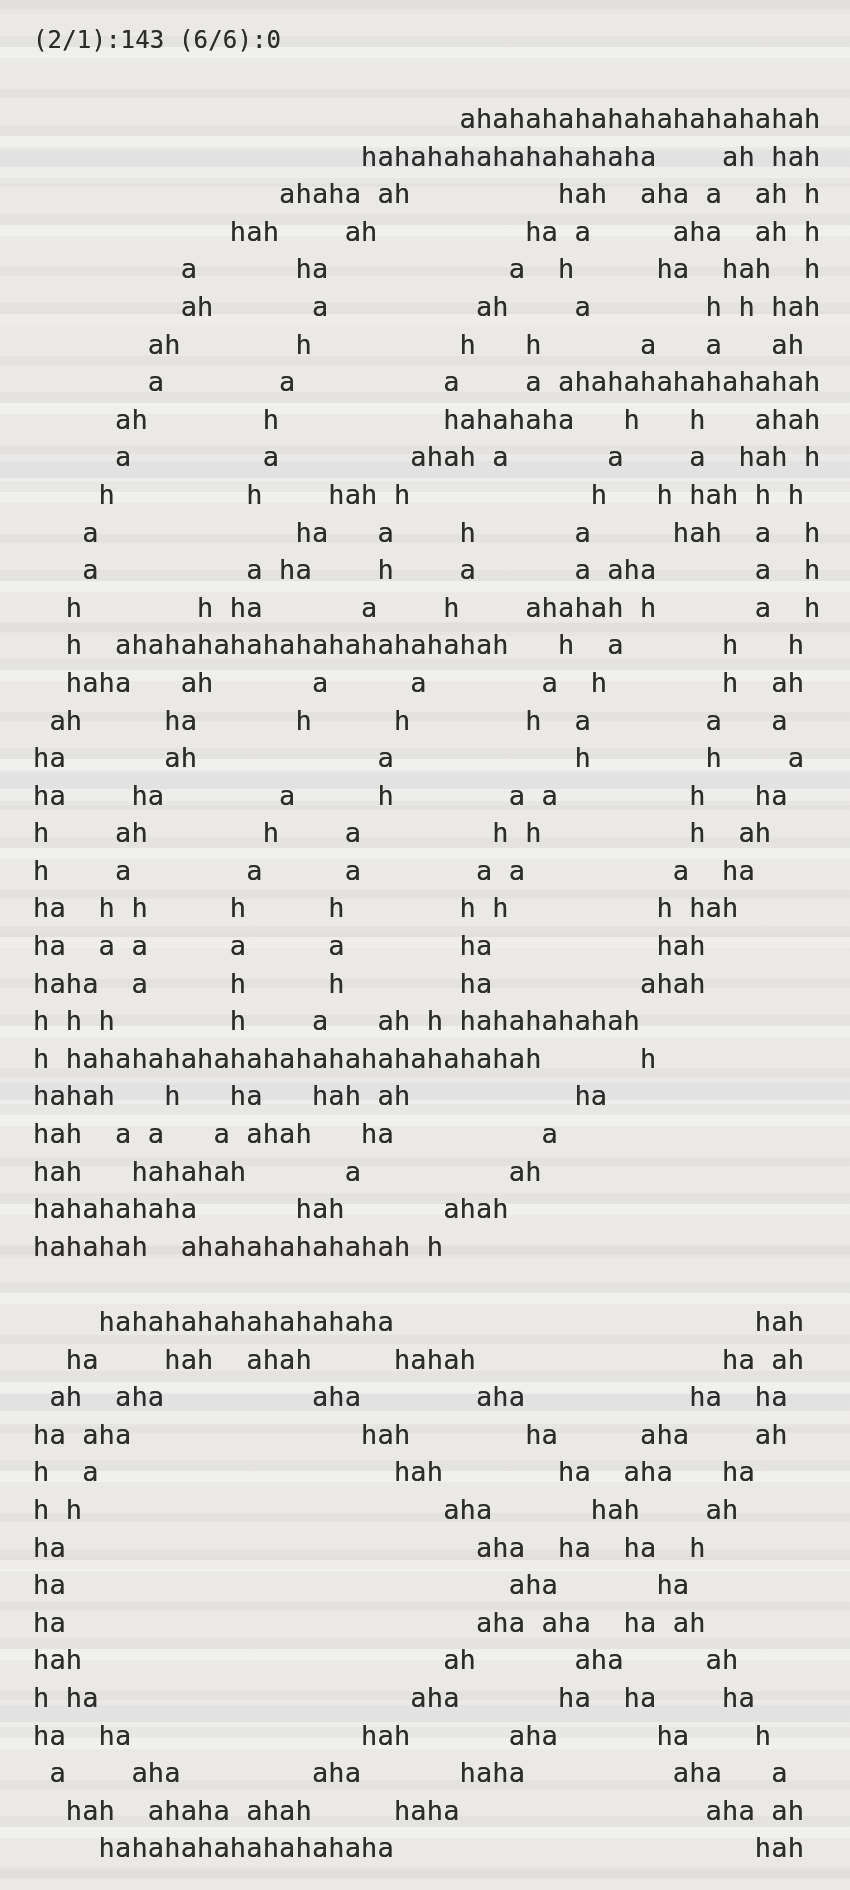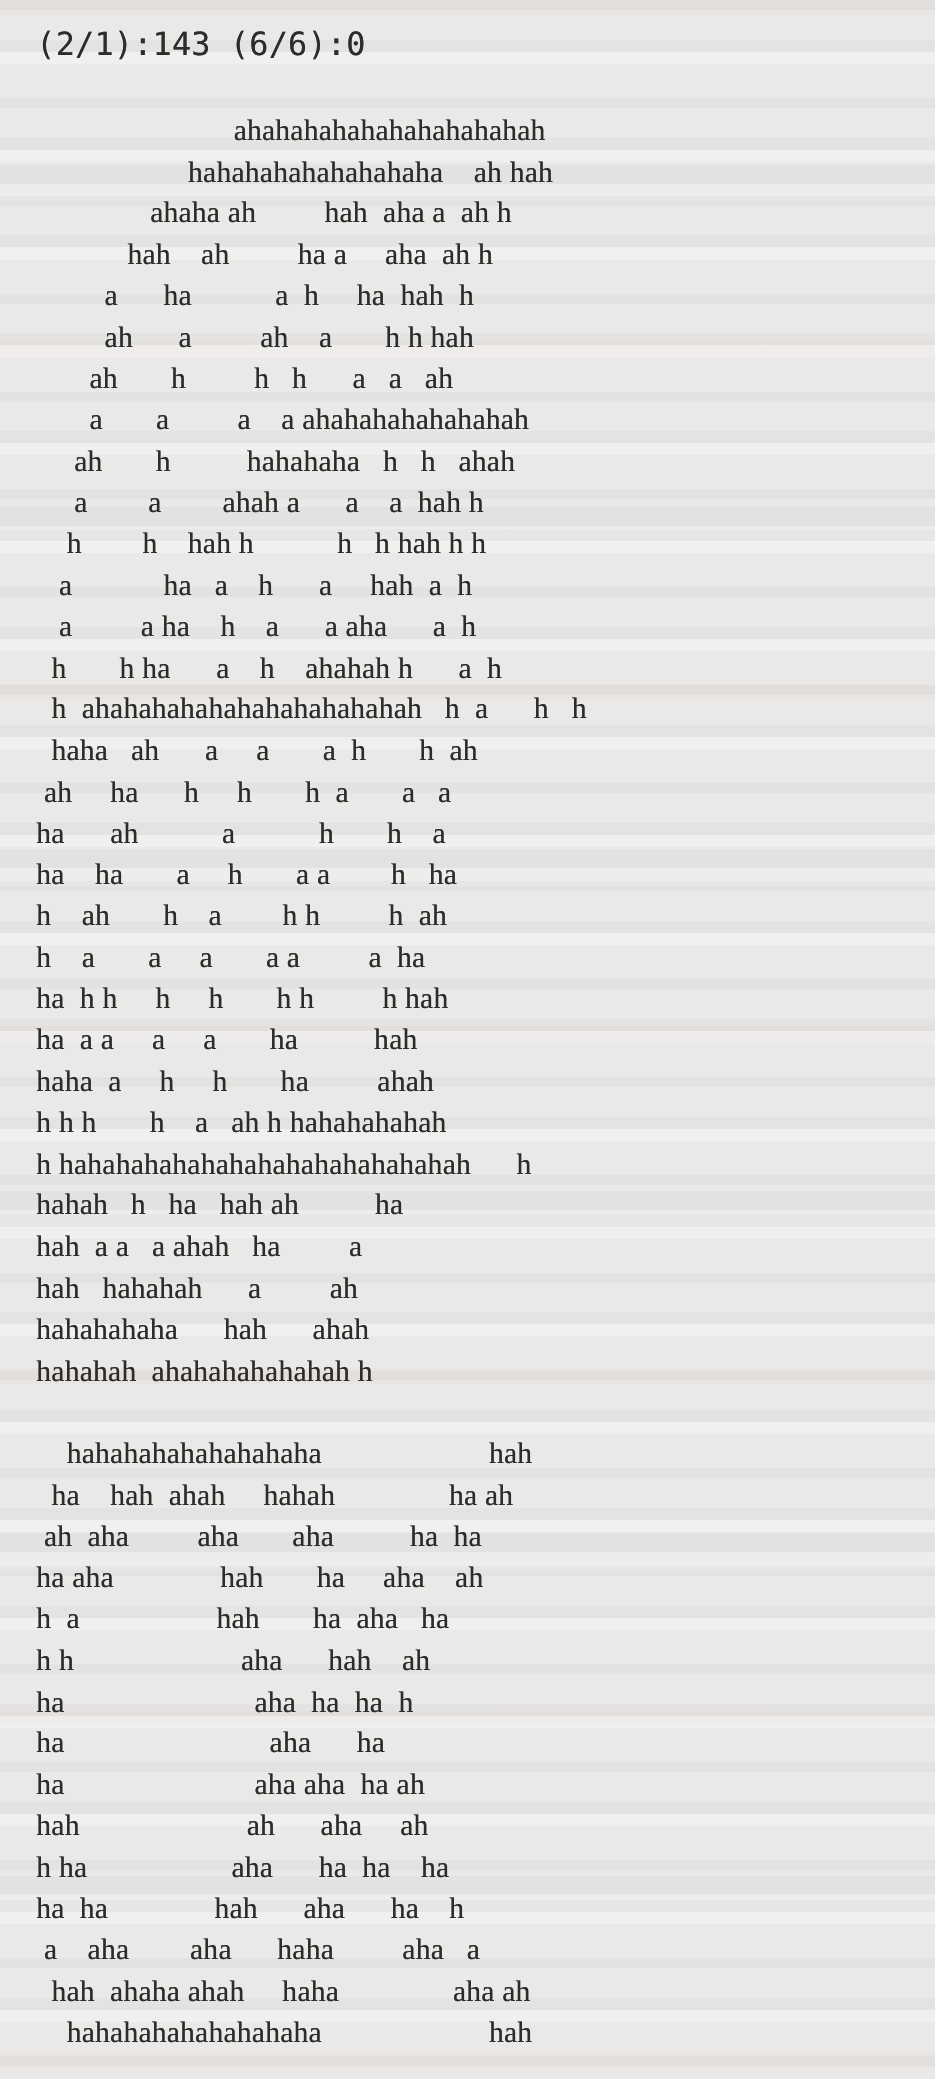--- a/index.html
+++ b/index.html
@@ -26,37 +26,36 @@
         rgba(255,255,255,0.18)  167px, rgba(255,255,255,0.18)  183px,
         rgba(255,255,255,0.0)   183px, rgba(255,255,255,0.0)   311px),
       #eae9e7;
     font-family: "DejaVu Sans Mono", "Liberation Mono", monospace;
     color: #2c2c2a;
   }
   .statusline {
     position: absolute;
     left: 33px;
     top: 22px;
-    font-size: 29px;
+    font-size: 24px;
     line-height: 37.6px;
     letter-spacing: 0.15px;
     white-space: pre;
     text-shadow: 0 0 0.6px rgba(50,50,50,0.7);
   }
   .art {
     position: absolute;
     left: 33px;
     top: 100px;
     margin: 0;
     font-size: 27px;
     line-height: 37.6px;
     letter-spacing: 0.15px;
     white-space: pre;
     text-shadow: 0 0 0.6px rgba(50,50,50,0.7);
-    font-family: Liberation Serif, serif;
   }
 </style>
 </head>
 <body>
 
 <div class="screen">
   <div class="statusline">(2/1):143 (6/6):0</div>
   <pre class="art">                          ahahahahahahahahahahah
                     hahahahahahahahaha    ah hah
                ahaha ah         hah  aha a  ah h

